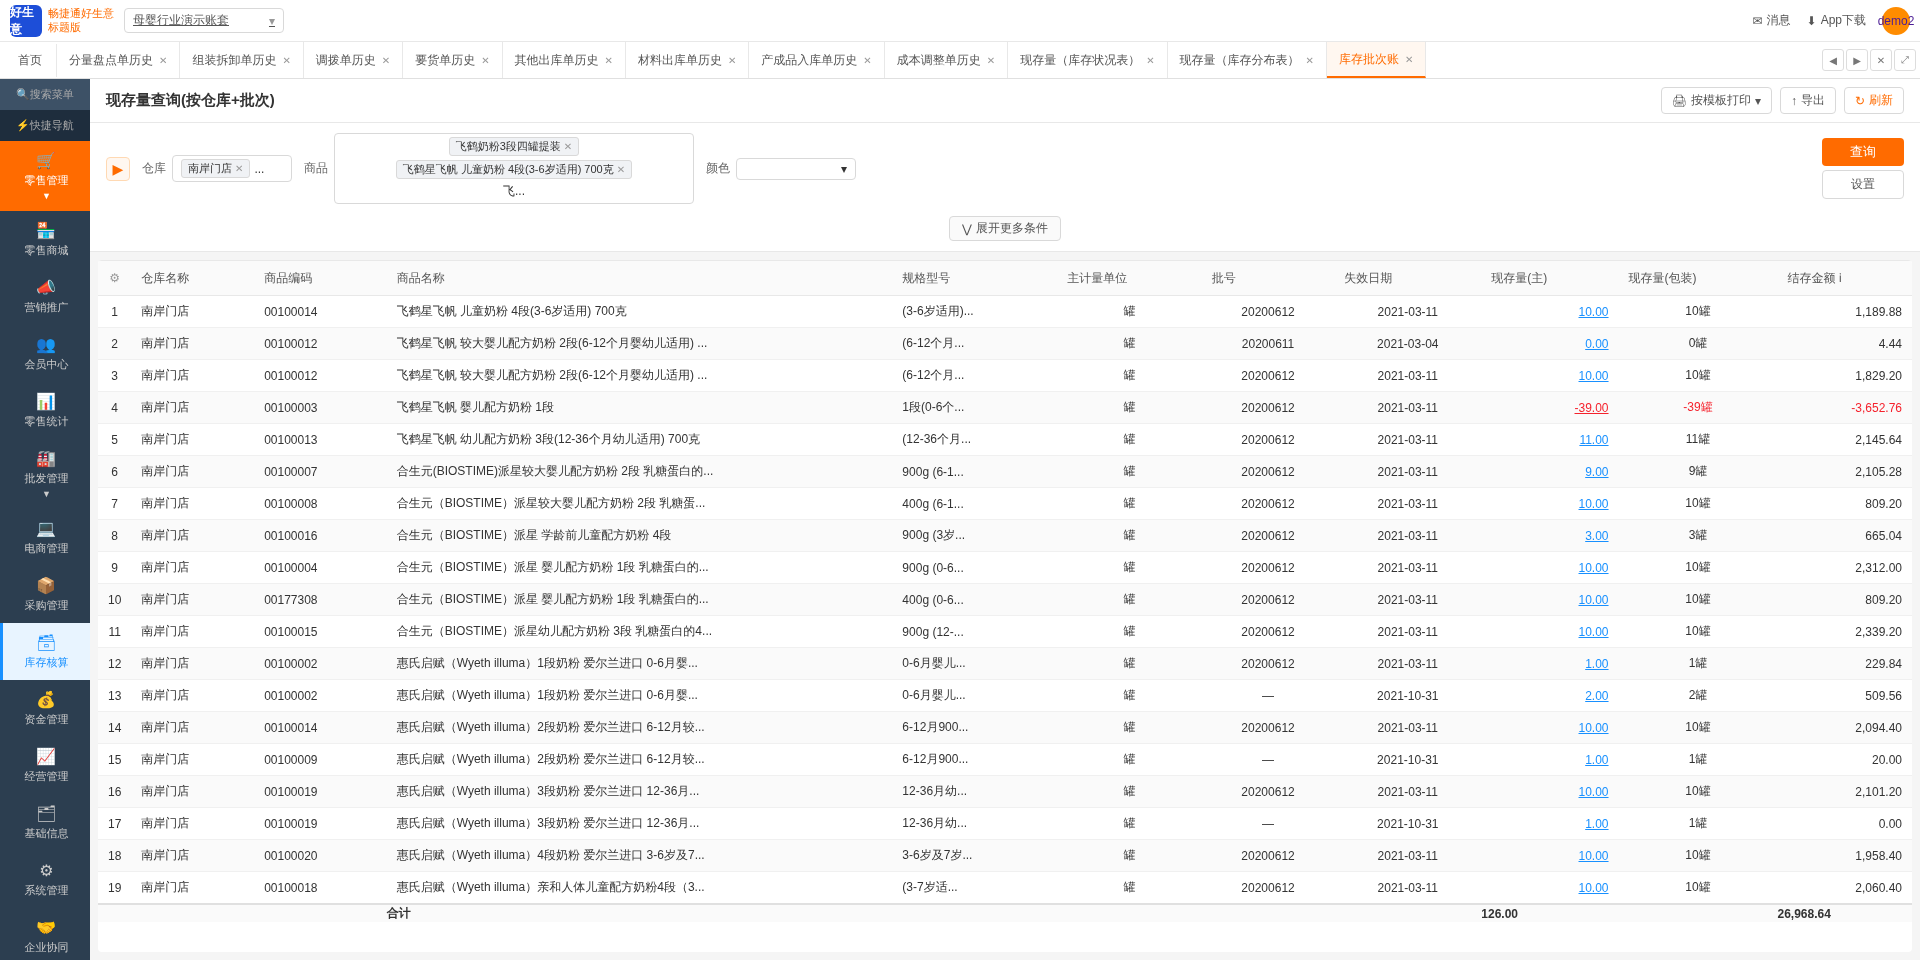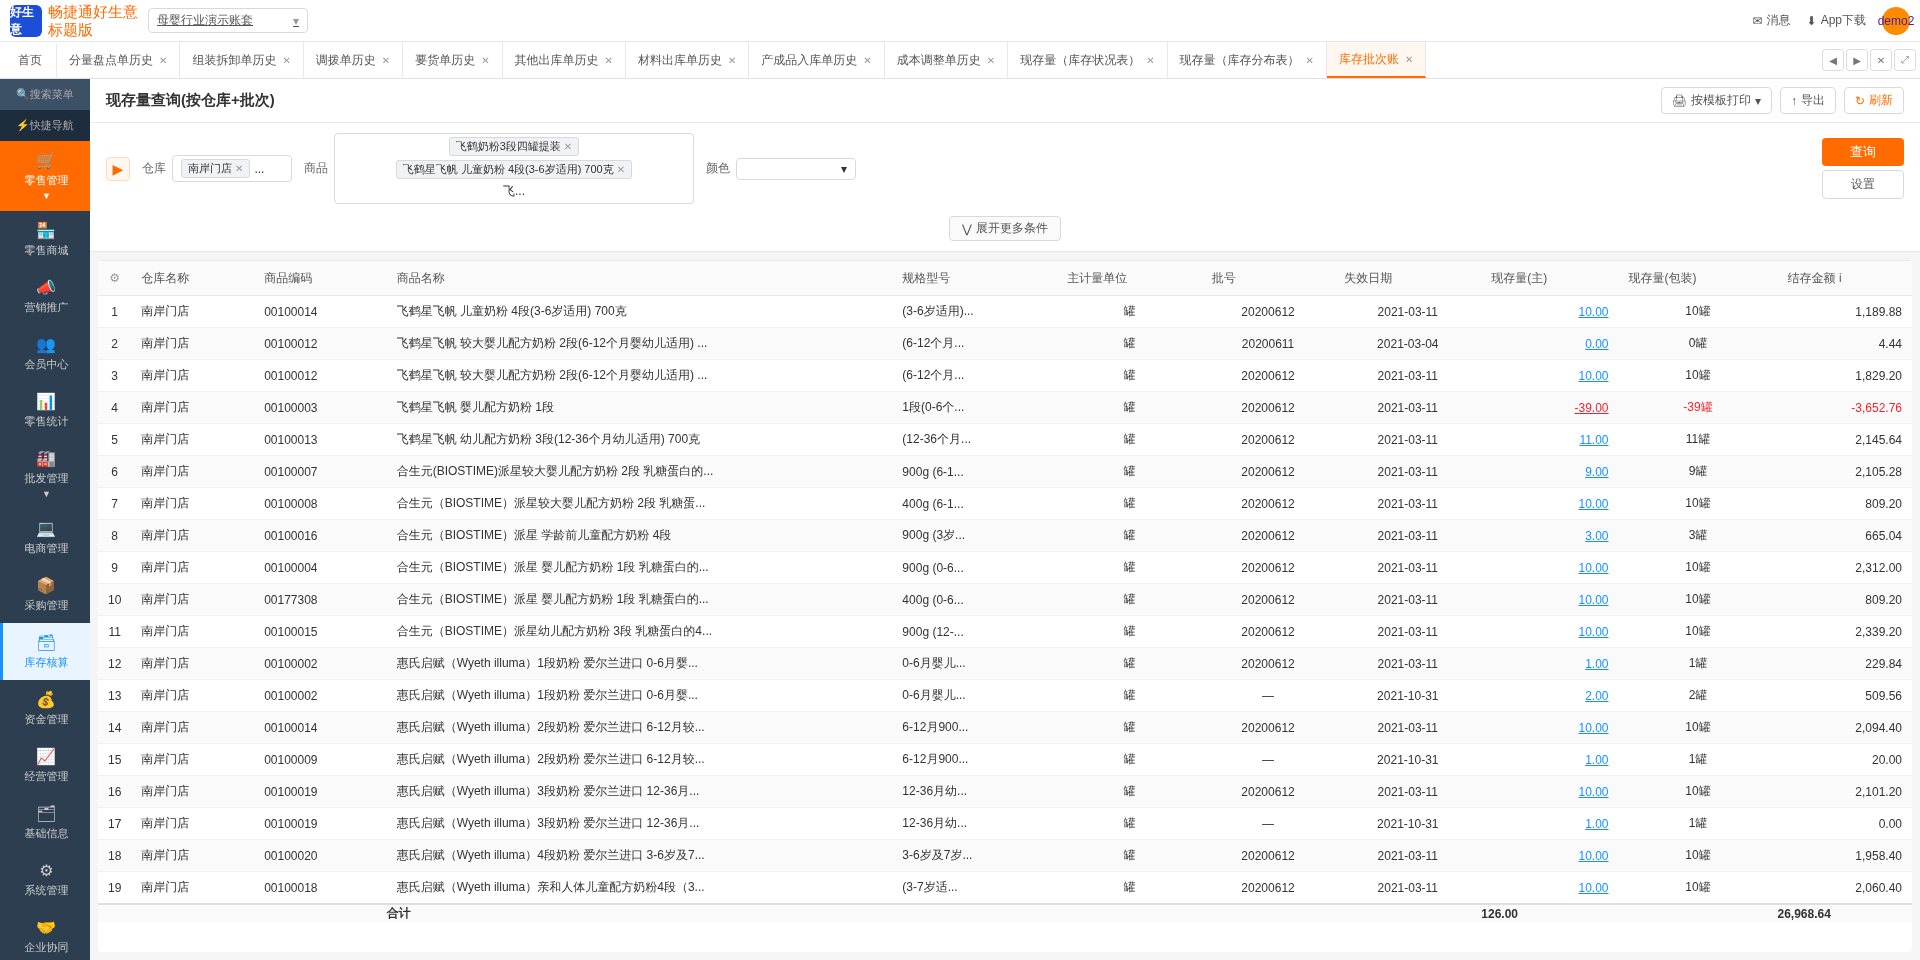--- a/index.html
+++ b/index.html
@@ -10,21 +10,21 @@
       display: flex; align-items: center; background: #fff; height: 42px; border-bottom: 1px solid #e8e8e8;
       padding: 0 10px; gap: 10px;
     }
     .logo-area {
       display: flex; align-items: center; gap: 6px; min-width: 90px;
     }
     .logo-icon {
       width: 32px; height: 32px; background: #1d4ed8; border-radius: 6px;
       display: flex; align-items: center; justify-content: center; color: #fff; font-size: 12px; font-weight: bold;
     }
-    .logo-text { font-size: 15px; color: #ff6b00; line-height: 1.2; }
+    .logo-text { font-size: 11px; color: #ff6b00; line-height: 1.2; }
     .workspace-selector {
       display: flex; align-items: center; gap: 4px; border: 1px solid #d9d9d9; border-radius: 4px;
       padding: 3px 8px; cursor: pointer; font-size: 12px; color: #555; min-width: 160px; text-decoration: underline;
     }
     .workspace-selector .arrow { color: #999; margin-left: auto; }
     .top-nav-right {
       display: flex; align-items: center; gap: 16px; margin-left: auto;
     }
     .top-nav-item { display: flex; align-items: center; gap: 4px; color: #555; cursor: pointer; font-size: 12px; }
     .avatar { width: 28px; height: 28px; border-radius: 50%; background: #ff8c00; display: flex; align-items: center; justify-content: center; color: #4c1d95; font-size: 12px; }

